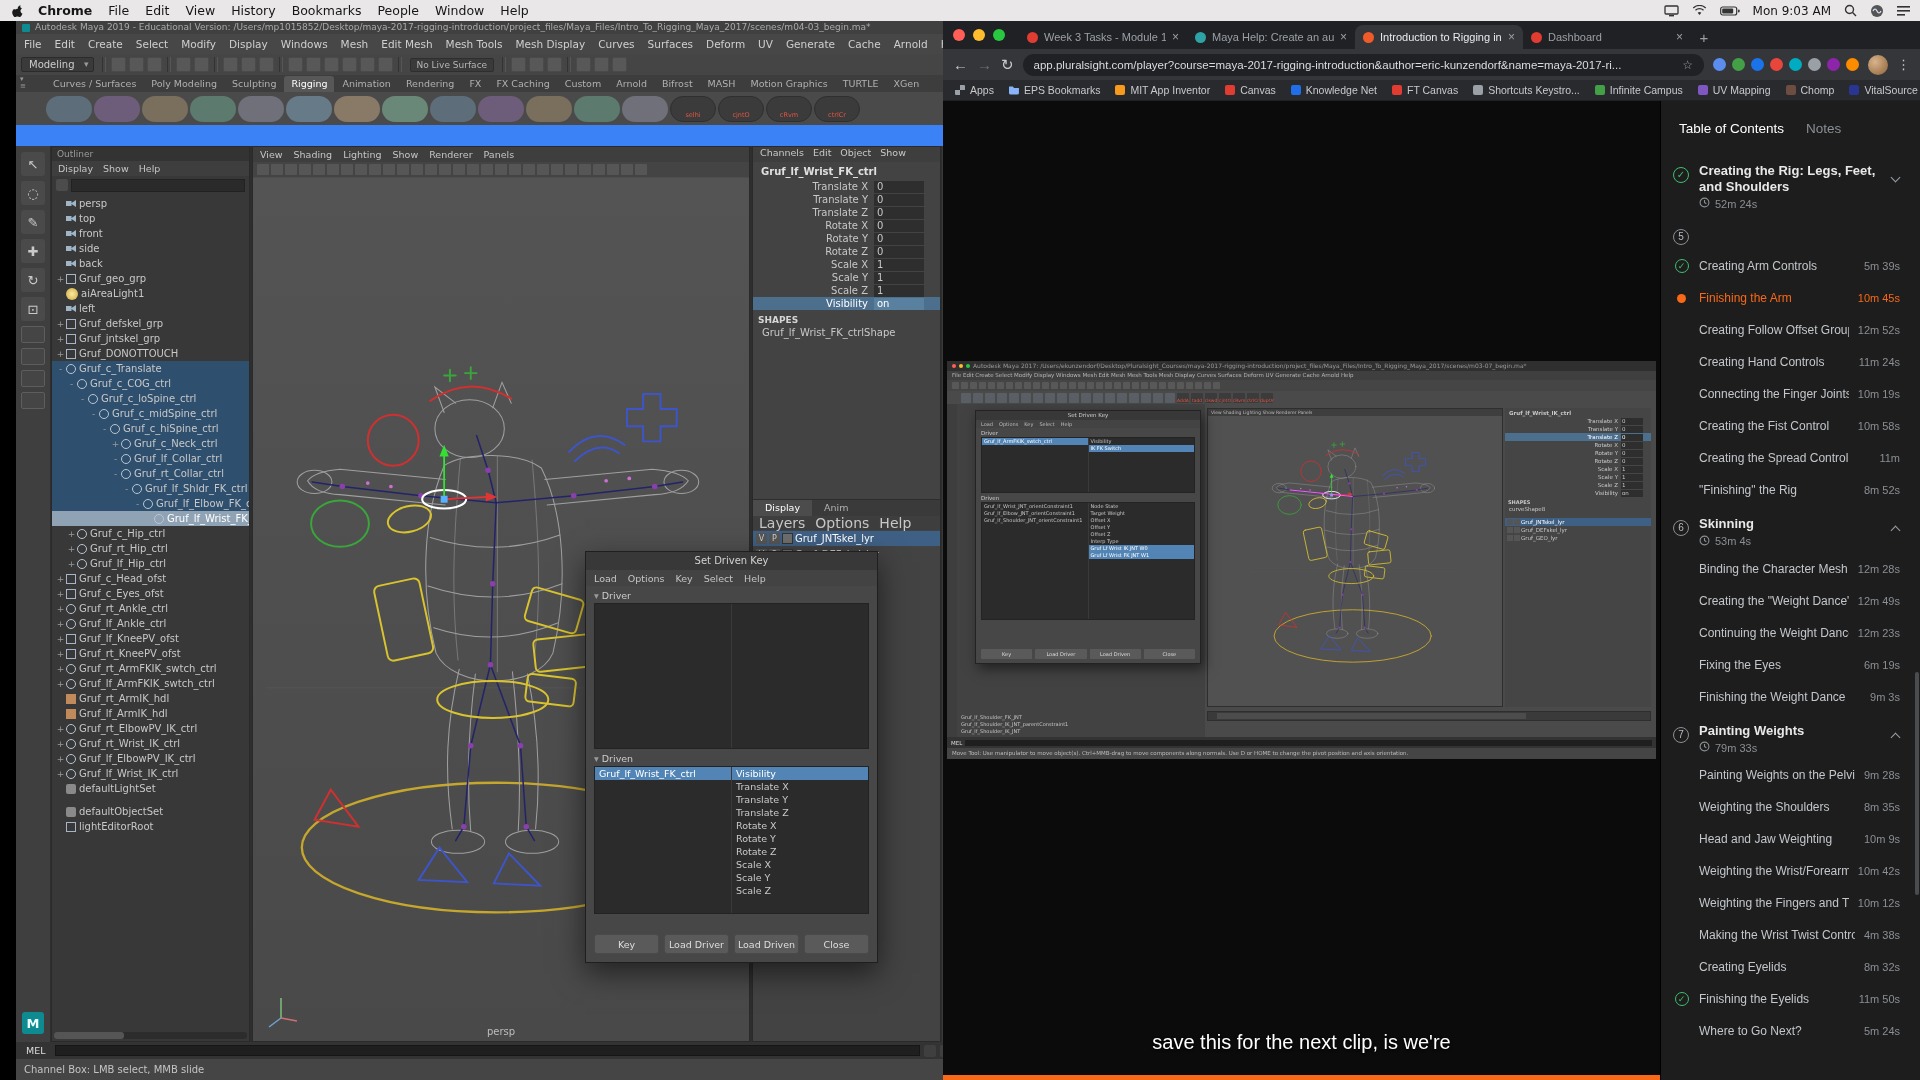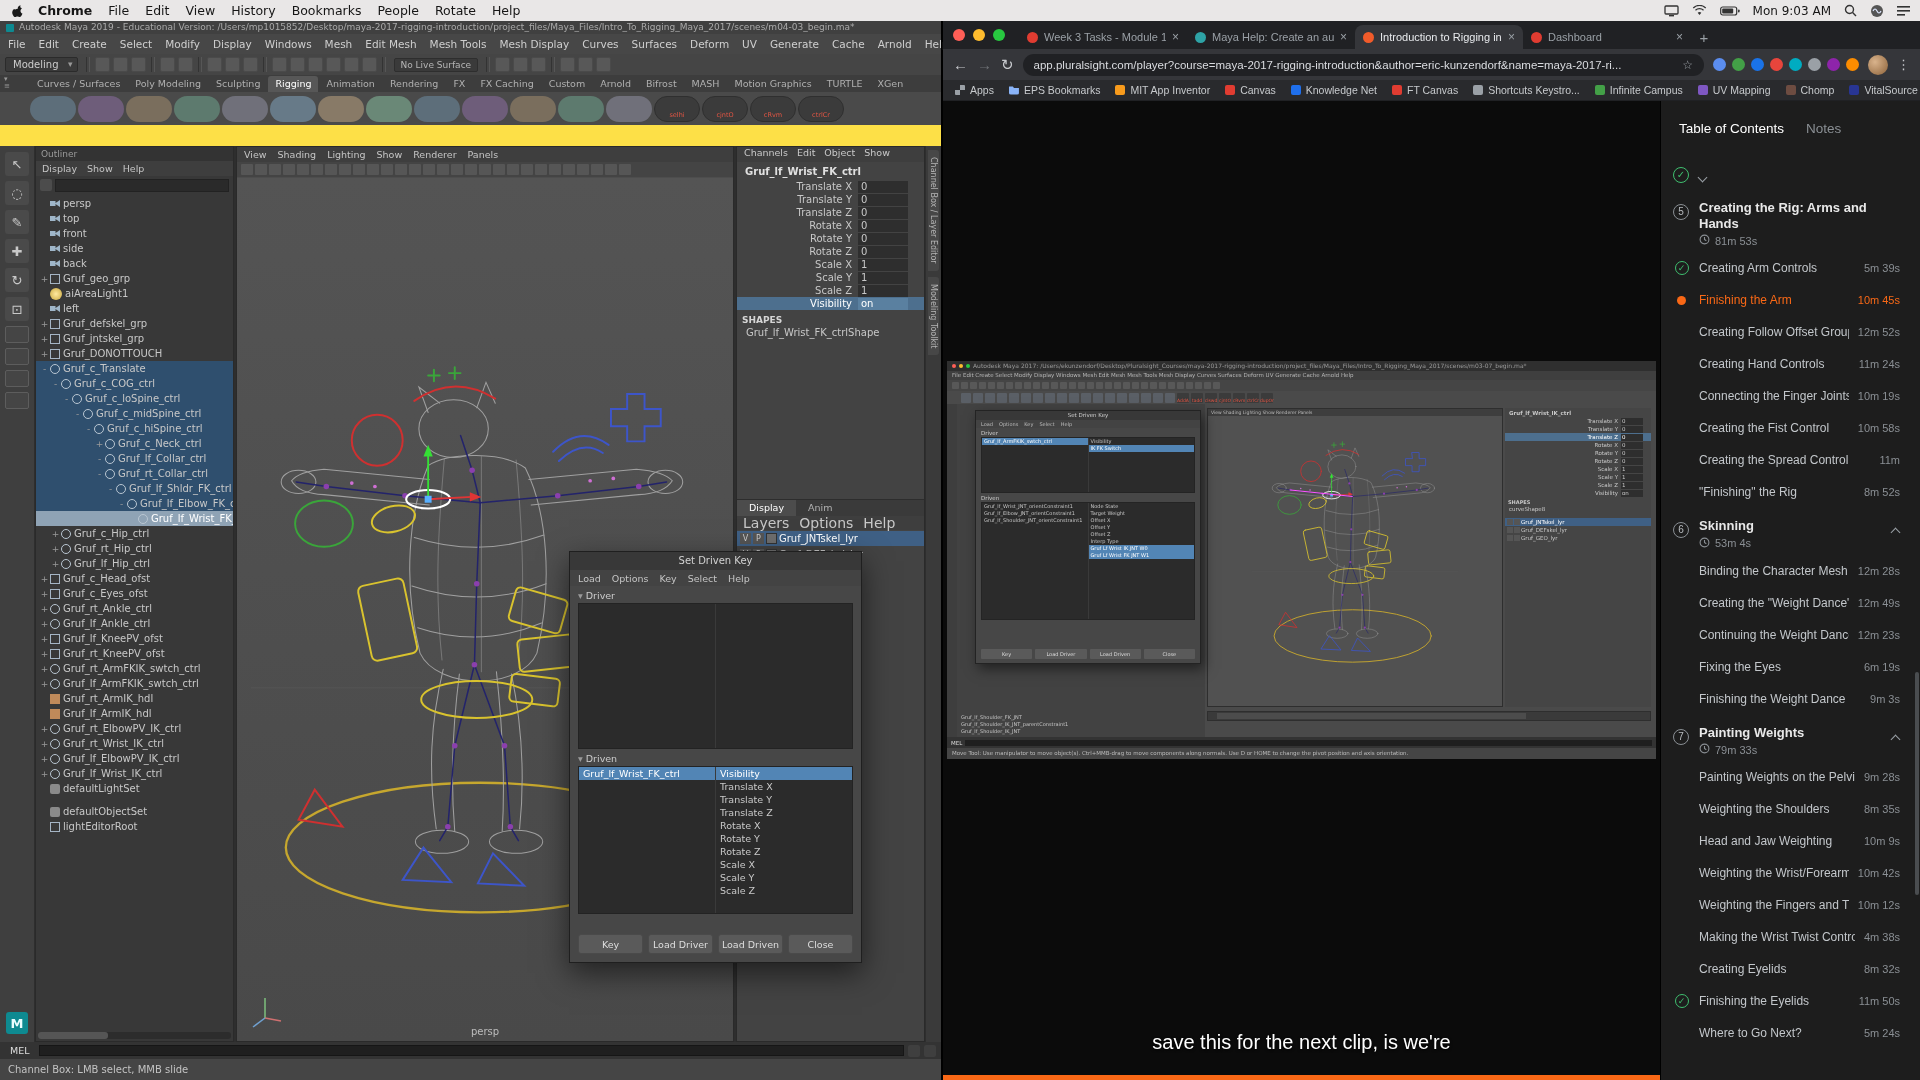--- a/index.html
+++ b/index.html
@@ -6,21 +6,21 @@
   html,body{width:1920px;height:1080px;overflow:hidden;background:#000;font-family:"DejaVu Sans",sans-serif}
   
   .menubar{position:absolute;top:0;left:0;right:0;height:21px;background:#e9e7e7;display:flex;align-items:center;font-size:12.5px;color:#161616;z-index:200;padding:0 10px}
   .apple{width:16px;display:flex;justify-content:center;margin-right:12px}
   .appname{font-weight:bold;margin-right:16px}
   .mb-menus{display:flex;gap:16px}
   .mb-right{margin-left:auto;display:flex;align-items:center;gap:13px}
   .clock{font-size:12px}
   .mb-ic{display:flex;align-items:center}
   
-  .maya{position:absolute;left:0;top:21px;width:941px;bottom:0;background:#fde047;font-size:11px;color:#cfcfcf}
+  .maya{position:absolute;left:16px;top:21px;width:941px;bottom:0;background:#3b82f6;font-size:11px;color:#cfcfcf}
   .m-title{height:13px;background:#404040;color:#a9a9a9;font-size:9px;line-height:13px;padding-left:6px;white-space:nowrap;overflow:hidden;display:flex;align-items:center;gap:5px}
   .m-title .mico{width:8px;height:8px;background:#0e8a91;border-radius:1px;flex:none}
   .m-menus{height:20px;background:#474747;display:flex;align-items:center;padding:0 8px;gap:13px;font-size:10.5px;color:#cfcfcf;white-space:nowrap}
   .m-menus .sp{flex:1}
   .m-ws{display:flex;align-items:center;gap:5px;font-size:9.5px;color:#b3b3b3}
   .ws-box{background:#3a3a3a;border:1px solid #2b2b2b;padding:1px 16px 1px 6px;position:relative;color:#ccc;border-radius:2px}
   .ws-box::after{content:"▾";position:absolute;right:3px;top:0;color:#999;font-size:9px}
   .m-status{height:21px;background:#454545;display:flex;align-items:center;gap:3px;padding:0 5px}
   .st-mode{background:#3a3a3a;border:1px solid #2b2b2b;border-radius:2px;font-size:10px;color:#ccc;padding:1px 18px 1px 7px;position:relative;margin-right:3px}
   .st-mode::after{content:"▾";position:absolute;right:4px;top:1px;color:#999;font-size:9px}
@@ -321,21 +321,21 @@
       </svg>
   </span>
   <span class="appname">Chrome</span>
   <div class="mb-menus">
       <span>File</span>
       <span>Edit</span>
       <span>View</span>
       <span>History</span>
       <span>Bookmarks</span>
       <span>People</span>
-      <span>Rotate</span>
+      <span>Window</span>
       <span>Help</span>
     </div>
   <div class="mb-right">
     <span class="mb-ic">
         <svg width="15" height="12" viewBox="0 0 15 12">
           <rect x="1" y="1" width="13" height="8" rx="1" fill="none" stroke="#333" stroke-width="1.3"></rect>
           <rect x="5" y="10" width="5" height="1.4" fill="#333"></rect>
         </svg>
       </span>
     <span class="mb-ic">
@@ -1225,34 +1225,34 @@
     </div>
 
     <div class="toc">
       <div class="toc-tabs">
           <span class="toc-tab active">Table of Contents</span>
           <span class="toc-tab">Notes</span>
         </div>
       <div class="toc-list">
           <div class="sec-header">
             <span class="sec-icon"><span class="check">✓</span></span>
-            <span class="sec-chev"><span class="chev down"></span></span>
-          </div>
-          <div class="sec-header">
-            <span class="sec-icon"><span class="badge">5</span></span>
             <div class="sec-main">
-              <div class="sec-title">Creating the Rig: Arms and Hands</div>
+              <div class="sec-title">Creating the Rig: Legs, Feet, and Shoulders</div>
               <div class="sec-dur">
                 <span><svg width="11" height="11" viewBox="0 0 12 12">
                     <circle cx="6" cy="6" r="4.8" fill="none" stroke="#8a8f94" stroke-width="1.2"></circle>
                     <path d="M6 3.4 V6 L8 7.4" fill="none" stroke="#8a8f94" stroke-width="1.2"></path>
                   </svg></span>
-                <span>81m 53s</span>
+                <span>52m 24s</span>
               </div>
             </div>
+            <span class="sec-chev"><span class="chev down"></span></span>
+          </div>
+          <div class="sec-header">
+            <span class="sec-icon"><span class="badge">5</span></span>
             <span class="sec-chev"></span>
           </div>
           <div class="clip">
             <span class="clip-icon">
               <span class="check small">✓</span>
             </span>
             <span class="clip-title">Creating Arm Controls</span>
             <span class="clip-time">5m 39s</span>
           </div>
           <div class="clip current">

